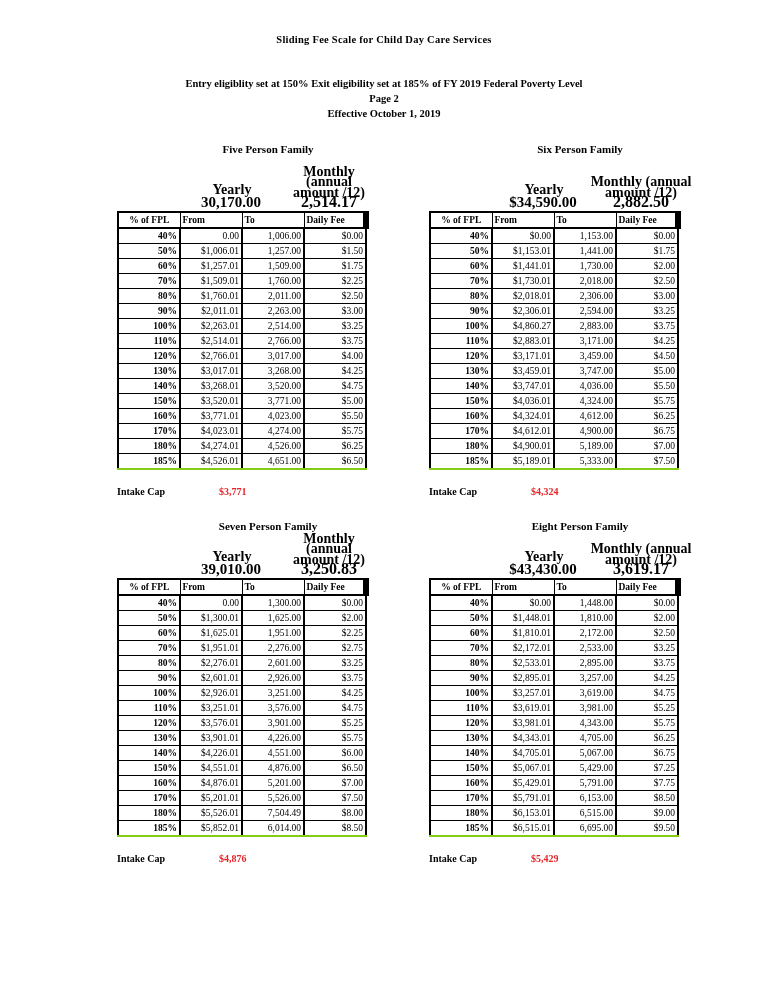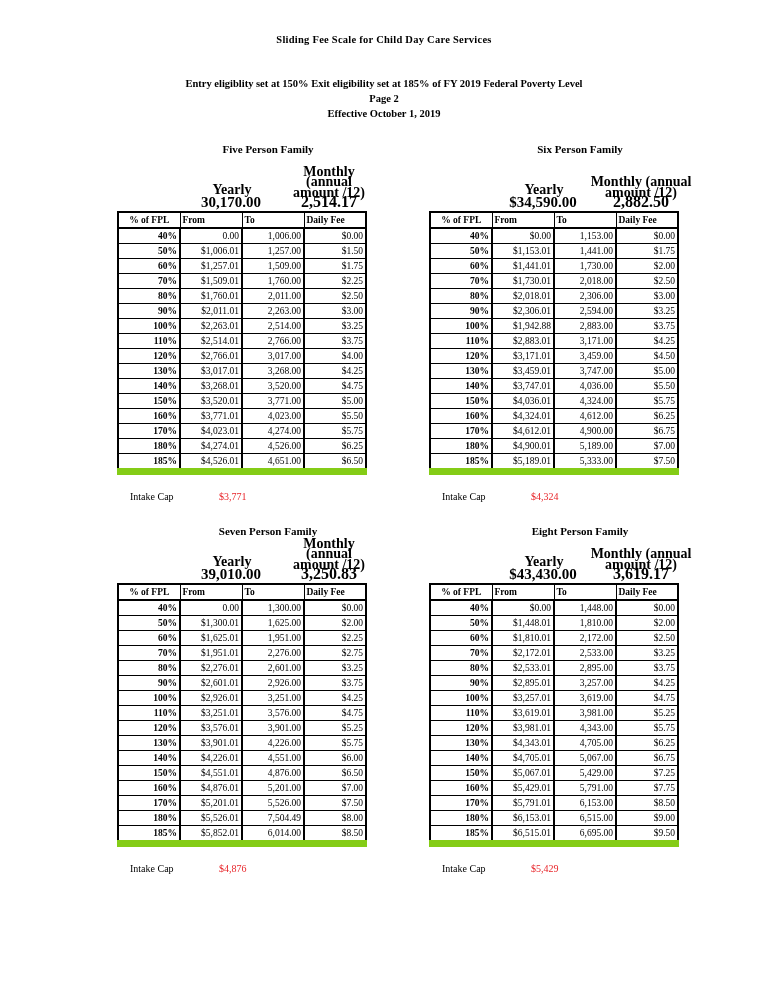--- a/index.html
+++ b/index.html
@@ -136,63 +136,63 @@
   table.fee th {
     font-weight: bold;
     text-align: left;
     border-top: 2px solid #000;
     border-bottom: 2px solid #000;
   }
   table.fee th.c-fpl {
     text-align: center;
     border-left: 2px solid #000;
   }
-  table.fee th.c-fee { border-right: 2px solid #000000; }
+  table.fee th.c-fee { border-right: 6px solid #000000; }
 
   table.fee td.c-fpl {
     text-align: right;
     font-weight: bold;
     border-left: 2px solid #000;
     border-right: 2px solid #000;
   }
   table.fee td.c-from {
     text-align: right;
     border-right: 2px solid #000;
   }
   table.fee td.c-to {
     text-align: right;
     border-right: 2px solid #000;
   }
   table.fee td.c-fee {
     text-align: right;
     border-right: 2px solid #000;
   }
-  table.fee tr.last td { border-bottom: 7px solid #84cc16; }
+  table.fee tr.last td { border-bottom: 2px solid #84cc16; }
 
   col.w-fpl  { width: 62px; }
   col.w-from { width: 62px; }
   col.w-to   { width: 62px; }
   col.w-fee  { width: 62px; }
 
   
   .intake {
     position: relative;
     height: 34px;
     padding-top: 16px;
     font-size: 10px;
   }
   .intake .lbl {
     position: absolute;
-    left: 19px;
-    font-weight: normal;
+    left: 6px;
+    font-weight: bold;
   }
   .intake .val {
     position: absolute;
     left: 108px;
-    font-weight: normal;
+    font-weight: bold;
     color: #e8252a;
   }
 </style>
 </head>
 <body>
 
 <div class="page">
 
   <div class="doc-title">Sliding Fee Scale for Child Day Care Services</div>
 
@@ -393,21 +393,21 @@
                 <td class="c-fee">$3.00</td>
               </tr>
               <tr>
                 <td class="c-fpl">90%</td>
                 <td class="c-from">$2,306.01</td>
                 <td class="c-to">2,594.00</td>
                 <td class="c-fee">$3.25</td>
               </tr>
               <tr>
                 <td class="c-fpl">100%</td>
-                <td class="c-from">$1,942.88</td>
+                <td class="c-from">$4,860.27</td>
                 <td class="c-to">2,883.00</td>
                 <td class="c-fee">$3.75</td>
               </tr>
               <tr>
                 <td class="c-fpl">110%</td>
                 <td class="c-from">$2,883.01</td>
                 <td class="c-to">3,171.00</td>
                 <td class="c-fee">$4.25</td>
               </tr>
               <tr>

